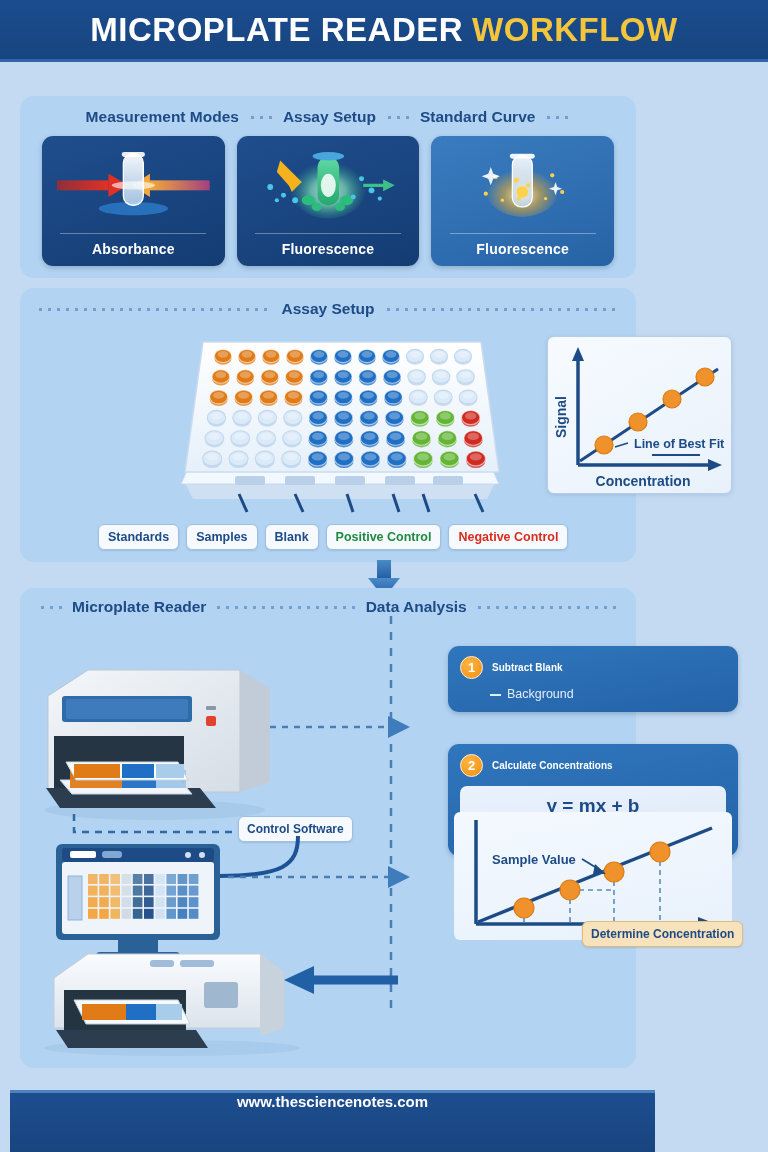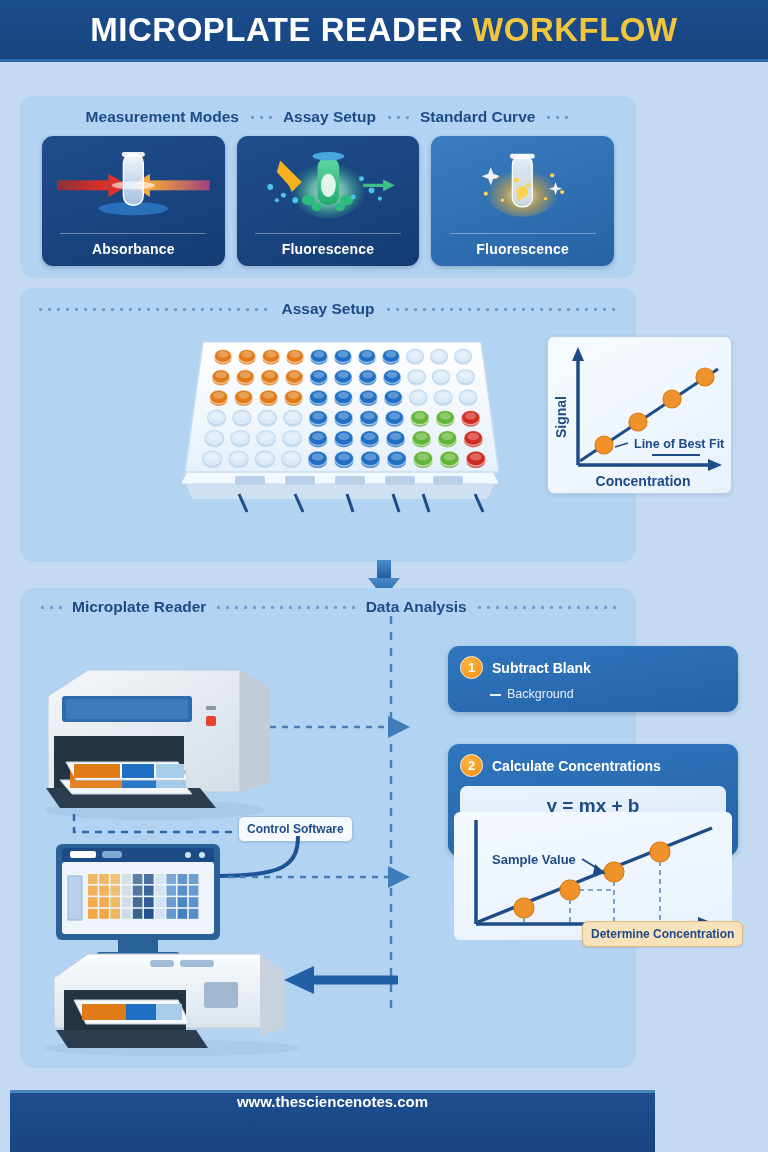--- a/index.html
+++ b/index.html
@@ -95,21 +95,21 @@
     padding: 10px 12px 11px;
   }
   .step-head { display: flex; align-items: center; gap: 9px; }
   .badge {
     width: 23px; height: 23px; border-radius: 50%; flex: none;
     background: radial-gradient(circle at 35% 30%, #ffb43f, #ef8f13);
     border: 1.5px solid #fff3dd;
     color: #fff; font-size: 13px; font-weight: bold;
     display: flex; align-items: center; justify-content: center;
   }
-  .step-title { color: #fff; font-size: 14px; font-weight: bold; }
+  .step-title { color: #fff; font-size: 10px; font-weight: bold; }
   .step-sub {
     color: #e3eefb; font-size: 12.5px; padding: 8px 0 0 30px;
   }
   .step-sub .dash { display: inline-block; width: 11px; height: 2px;
     background: #e3eefb; vertical-align: middle; margin-right: 6px; }
 
   .formula-box {
     margin-top: 9px; background: linear-gradient(175deg,#eaf2fc 0%, #dde9f8 100%);
     border-radius: 7px; padding: 9px 8px 6px; text-align: center;
   }
@@ -535,20 +535,27 @@
           <circle cx="157" cy="40" r="9"></circle>
         </g>
         <path d="M67,110 L80,106" stroke="#1d4b86" stroke-width="1.5" fill="none"></path>
         <text class="lbl-inchart" x="86" y="111" font-size="12.5">Line of Best Fit</text>
         <path d="M104,118 L152,118" stroke="#1d4b86" stroke-width="2"></path>
         <text class="lbl-inchart" x="95" y="149" font-size="14" text-anchor="middle">Concentration</text>
         <text class="lbl-inchart" x="18" y="80" font-size="14" text-anchor="middle" transform="rotate(-90 18 80)">Signal</text>
       </svg>
     </div>
 
+    <div class="legend-row">
+      <div class="pill">Standards</div>
+      <div class="pill">Samples</div>
+      <div class="pill">Blank</div>
+      <div class="pill green">Positive Control</div>
+      <div class="pill red">Negative Control</div>
+    </div>
 
   </div>
 </div>
 
 <svg style="position:absolute; left:364px; top:560px;" width="40" height="40" viewBox="0 0 40 40">
   <defs>
       <linearGradient id="arrg" x1="0" y1="0" x2="0" y2="1">
     <stop offset="0" stop-color="#4b8bc9"></stop>
         <stop offset="1" stop-color="#1f5a9e"></stop>
   </linearGradient>

